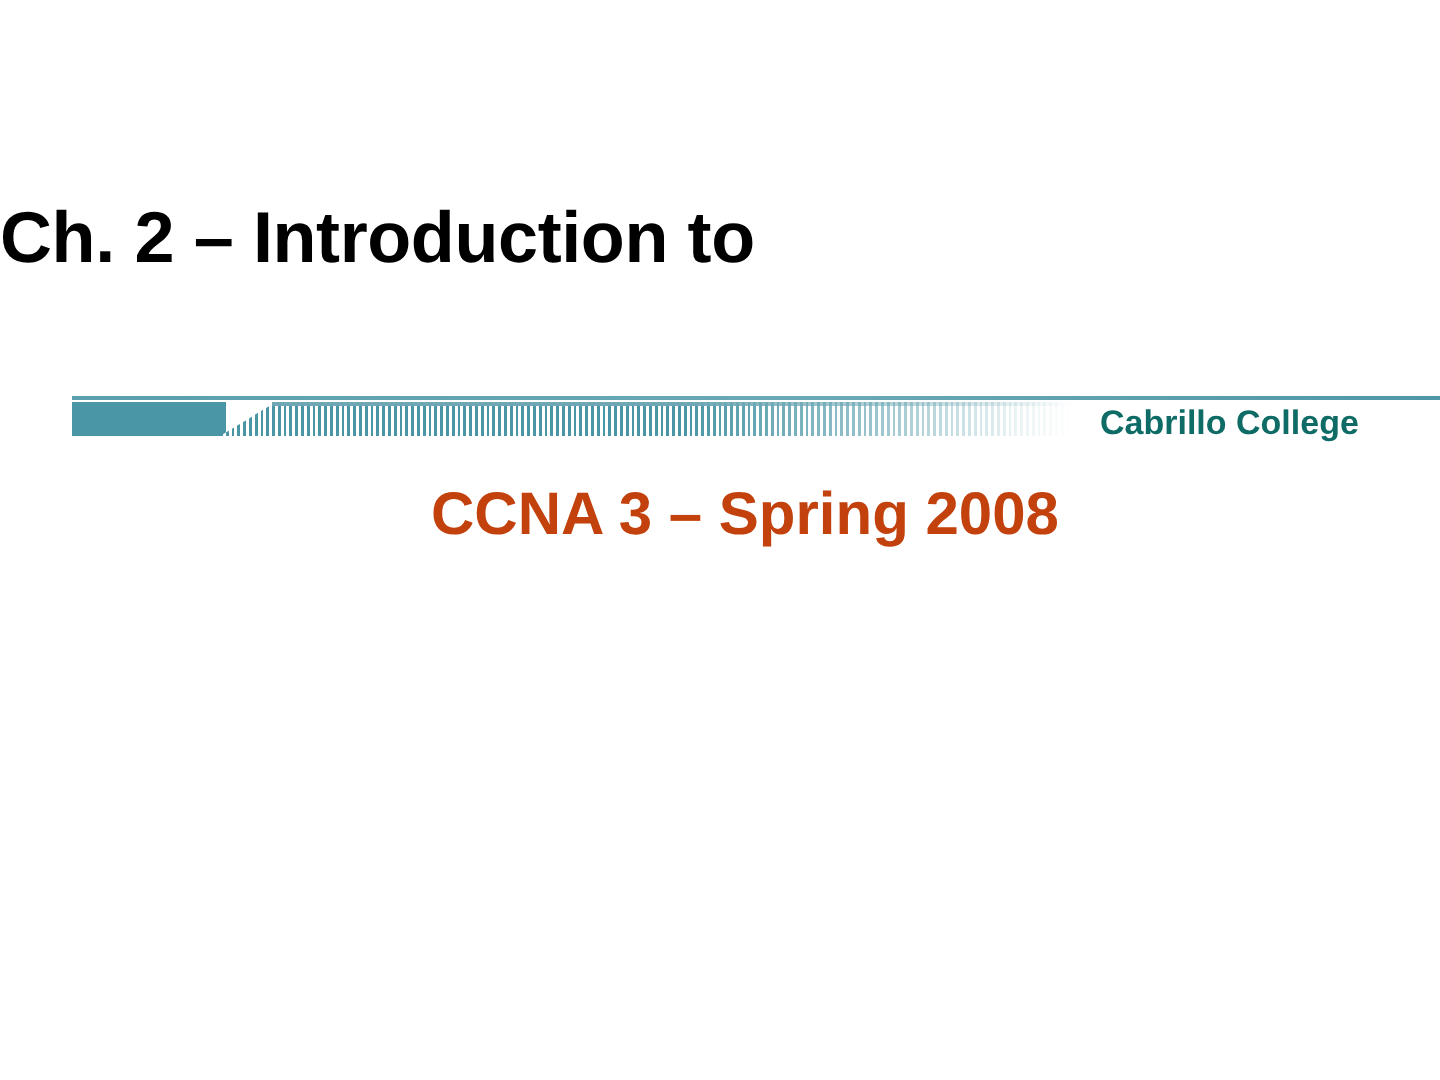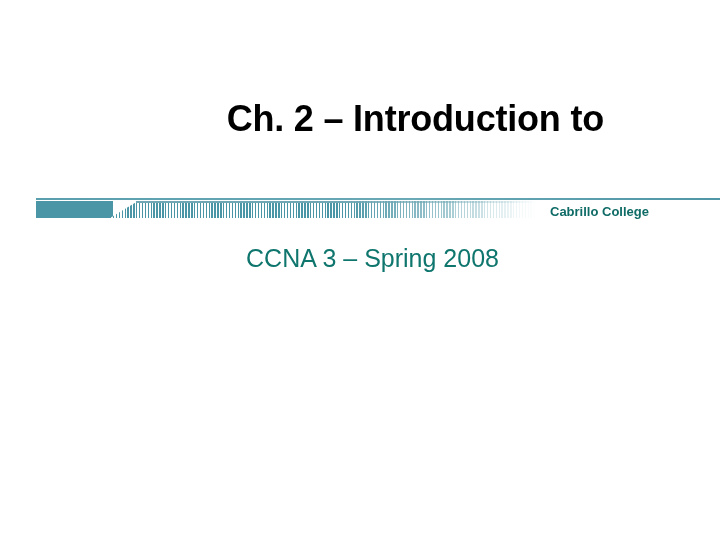--- a/index.html
+++ b/index.html
@@ -23,21 +23,21 @@
     height: 540px;
     background: #ffffff;
   }
 
   
   #title-block {
     position: absolute;
     left: 0;
     top: 96px;
     width: 604px;
-    text-align: right;
+    text-align: left;
   }
   .title-line {
     display: block;
     font-family: "Liberation Sans", sans-serif;
     font-weight: bold;
     font-size: 36px;
     line-height: 45px;
     color: #000000;
     letter-spacing: -0.2px;
     white-space: pre;
@@ -137,40 +137,40 @@
       rgba(0,0,0,0.5) 78%, rgba(0,0,0,0) 100%);
   }
 
   
   #org-name {
     position: absolute;
     left: 550px;
     top: 204px;
     font-family: "Liberation Sans", sans-serif;
     font-weight: bold;
-    font-size: 13px;
+    font-size: 17px;
     line-height: 16px;
     color: #0f6b66;
     white-space: pre;
   }
 
   
   #subtitle-block {
     position: absolute;
     left: 0;
     top: 243px;
     width: 745px;
     text-align: center;
   }
   #subtitle {
     font-family: "Liberation Sans", sans-serif;
-    font-weight: normal;
-    font-size: 25px;
+    font-weight: bold;
+    font-size: 30px;
     line-height: 30px;
-    color: #0f766e;
+    color: #c2410c;
     white-space: pre;
   }
 </style>
 </head>
 <body>
 
 <div id="slide">
 
   <div id="title-block">
     <span class="title-line">Ch. 2 – Introduction to</span>

